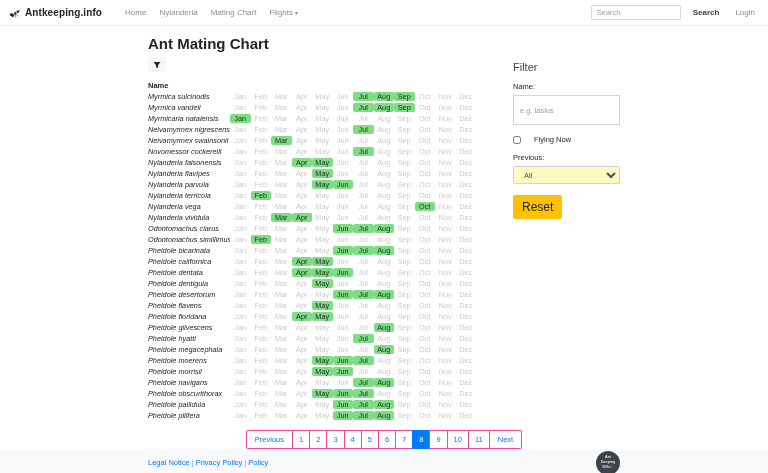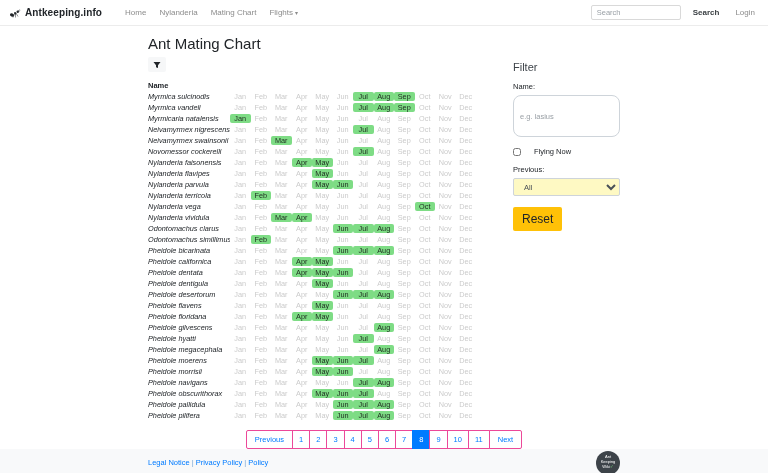--- a/index.html
+++ b/index.html
@@ -41,21 +41,21 @@
   }
   .login-link { font-size: 8px; color: #8c8c8c; margin-left: 16px; margin-right: 4px; text-decoration: none; cursor: pointer; }
 
   
   .main { flex: 1 1 auto; }
   .container { width: 472px; margin: 0 auto; }
   .cols { display: flex; gap: 14px; }
   .col-left { flex: 1 1 auto; min-width: 0; }
   .col-right { flex: 0 0 107px; }
 
-  .page-title { font-size: 15px; font-weight: 400; margin-top: 9px; color: #212529; }
+  .page-title { font-size: 15px; font-weight: 700; margin-top: 9px; color: #212529; }
   .filter-toggle {
     margin-top: 5px; width: 18px; height: 15px;
     background: #f6f7f8; border: none; border-radius: 2px;
     display: flex; align-items: center; justify-content: center; cursor: pointer;
   }
 
   .table { margin-top: 7px; }
   .trow, .thead-row {
     display: grid;
     grid-template-columns: 82px repeat(12, 20.5px);
@@ -83,22 +83,22 @@
   .page-btn.prev { border-radius: 2px 0 0 2px; margin-left: 0; padding: 4px 8px; }
   .page-btn.next { border-radius: 0 2px 2px 0; padding: 4px 8px; }
   .page-btn.active { background: var(--primary, #007bff); border-color: var(--primary, #007bff); color: #fff; }
   .pages { display: flex; }
 
   
   .filter-title { margin-top: 35px; font-size: 11px; font-weight: 500; color: #3e444a; }
   .filter-label { display: block; font-size: 7.5px; color: #212529; margin-top: 9px; }
   .filter-name-input {
     width: 100%; height: 17px; margin-top: 4px;
-    border: 1px solid #ced4da; border-radius: 8px;
-    font-size: 7.5px; padding: 20px 6px; color: #495057;
+    border: 1px solid #ced4da; border-radius: 0;
+    font-size: 7.5px; padding: 14px 6px; color: #495057;
     font-family: "Liberation Sans", sans-serif;
   }
   .filter-name-input::placeholder { color: #9aa0a6; }
   .check-row { display: flex; align-items: center; gap: 4px; margin-top: 10px; }
   .check-row input { width: 8px; height: 8px; margin: 0; }
   .check-row label { font-size: 7.5px; color: #212529; padding-left: 9px; }
   .country-select {
     width: 100%; height: 18px; margin-top: 4px;
     border: 1px solid #ced4da; border-radius: 2px;
     font-size: 7.5px; color: #495057; background: #fef9c3; padding-left: 6px;

